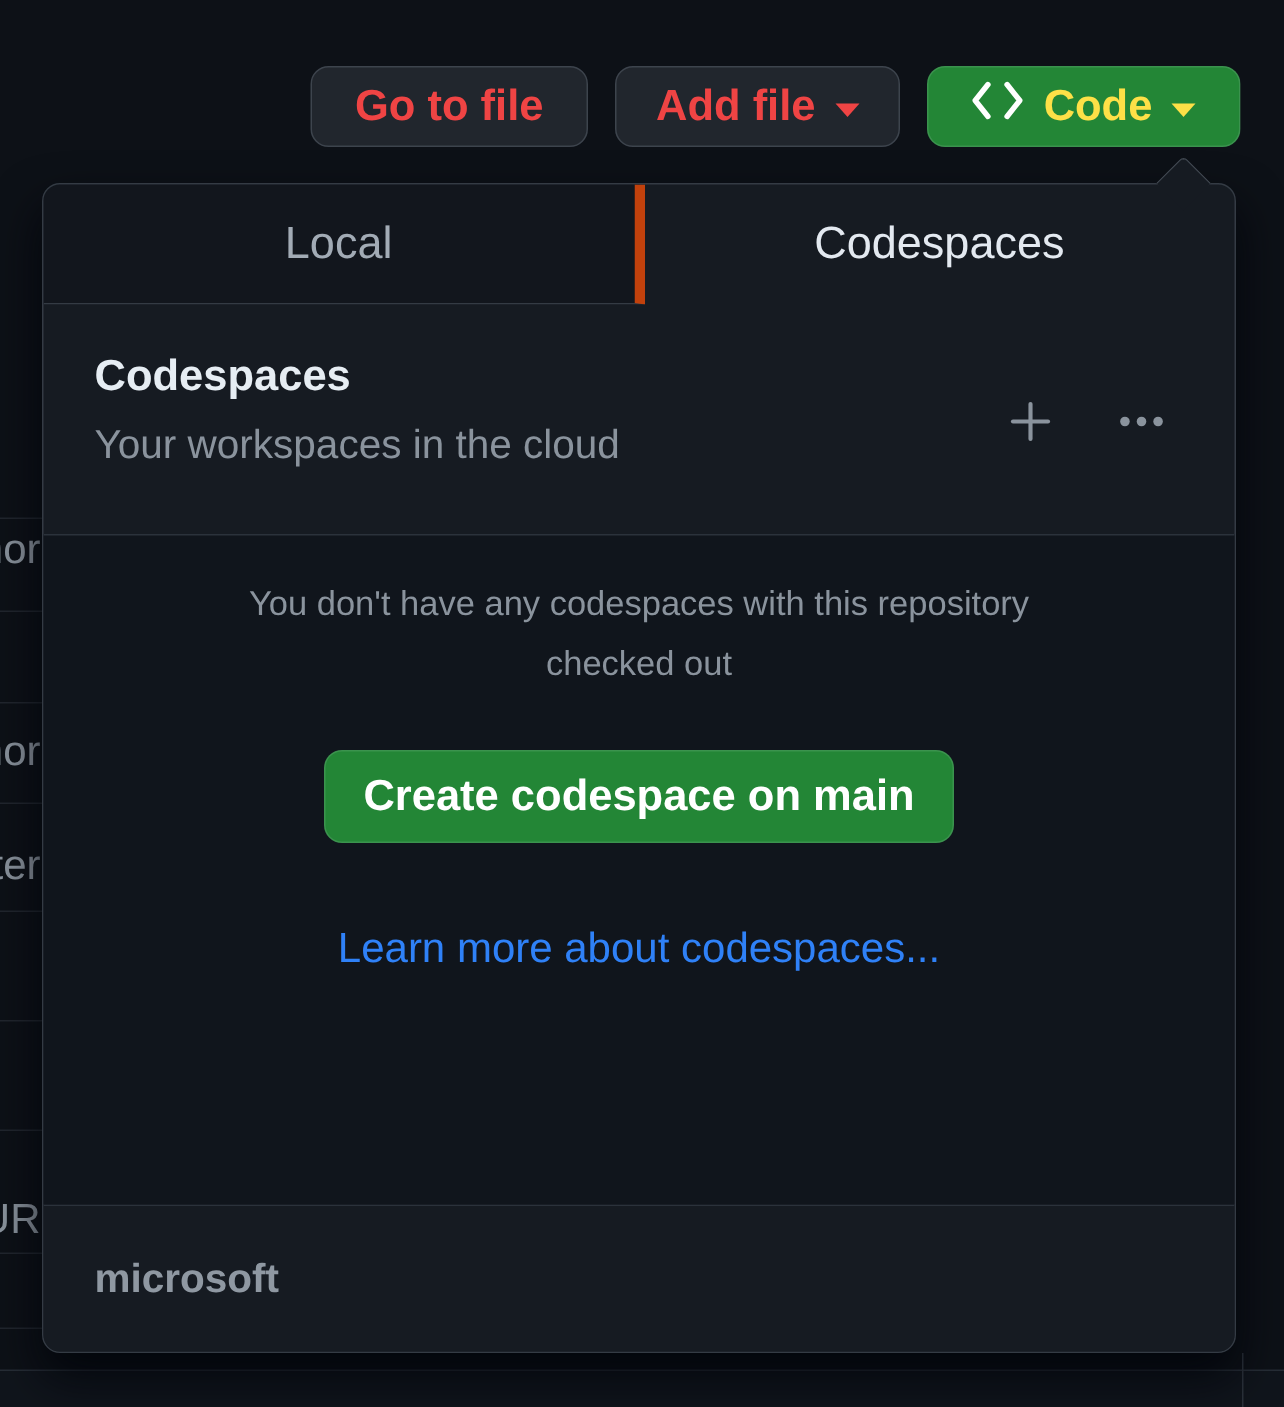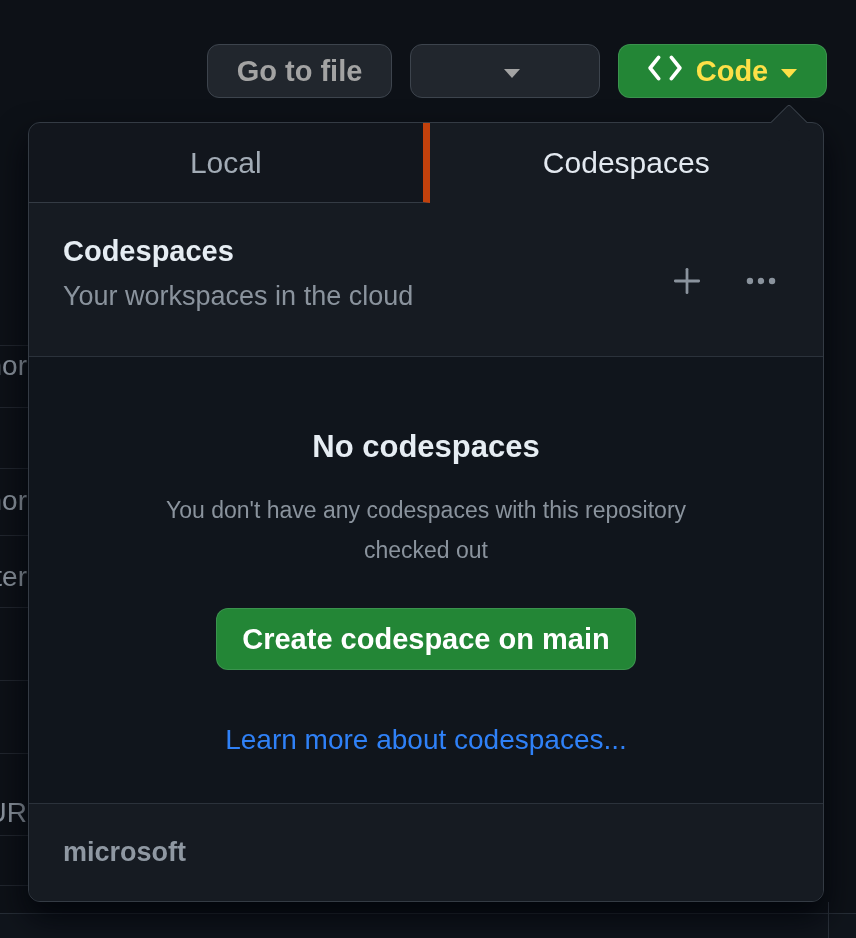--- a/index.html
+++ b/index.html
@@ -21,21 +21,21 @@
   .bg-bottom-strip { position:absolute; top:914px; left:0; width:856px; height:24px; background:#10151c; }
   .bg-bottom-line { position:absolute; top:913px; left:0; width:856px; height:1px; background:#262d36; }
   .bg-vline { position:absolute; top:902px; left:828px; width:1px; height:36px; background:#2b323b; }
 
   
   .btn {
     position:absolute; top:44px; height:54px;
     display:flex; align-items:center; justify-content:center;
     border-radius:12px; font-size:29px; font-weight:700; cursor:pointer;
   }
-  .btn-default { background:#21262d; border:1px solid #3d444d; color:#a3a3a3; }
+  .btn-default { background:#21262d; border:1px solid #3d444d; color:#ef4444; }
   .btn-goto { left:207px; width:185px; }
   .btn-add  { left:410px; width:190px; }
   .btn-code {
     left:618px; width:209px;
     background:#238636; border:1px solid rgba(240,246,252,0.12); color:#fde047;
   }
   .caret-down {
     width:0; height:0; display:inline-block; margin-left:13px; margin-top:4px;
     border-left:8px solid transparent; border-right:8px solid transparent;
     border-top:9px solid currentColor;
@@ -113,20 +113,21 @@
 
 <div class="bg-bottom-strip"></div>
 <div class="bg-bottom-line"></div>
 <div class="bg-vline"></div>
 
 <div class="btn btn-default btn-goto">
   <span>Go to file</span>
 </div>
 
 <div class="btn btn-default btn-add">
+  <span>Add file</span>
   <span class="caret-down"></span>
 </div>
 
 <div class="btn btn-code">
   <span class="code-glyph">
     <svg width="34" height="26" viewBox="0 0 16 12" fill="none" stroke="#ffffff" stroke-width="1.7" stroke-linecap="round" stroke-linejoin="round">
       <path d="M5 1 L1 6 L5 11"></path>
       <path d="M11 1 L15 6 L11 11"></path>
     </svg>
   </span>
@@ -160,21 +161,20 @@
         <svg width="34" height="34" viewBox="0 0 16 16" fill="#8a939d">
           <circle cx="2.8" cy="8" r="1.5"></circle>
           <circle cx="8" cy="8" r="1.5"></circle>
           <circle cx="13.2" cy="8" r="1.5"></circle>
         </svg>
       </span>
     </div>
   </div>
 
   <div class="panel-body">
-    <div class="empty-title">No codespaces</div>
     <div class="empty-desc">You don't have any codespaces with this repository checked out</div>
     <div class="create-btn">
       <span>Create codespace on main</span>
     </div>
     <a class="learn-link">Learn more about codespaces...</a>
   </div>
 
   <div class="panel-footer">
     <strong>microsoft</strong>
   </div>

